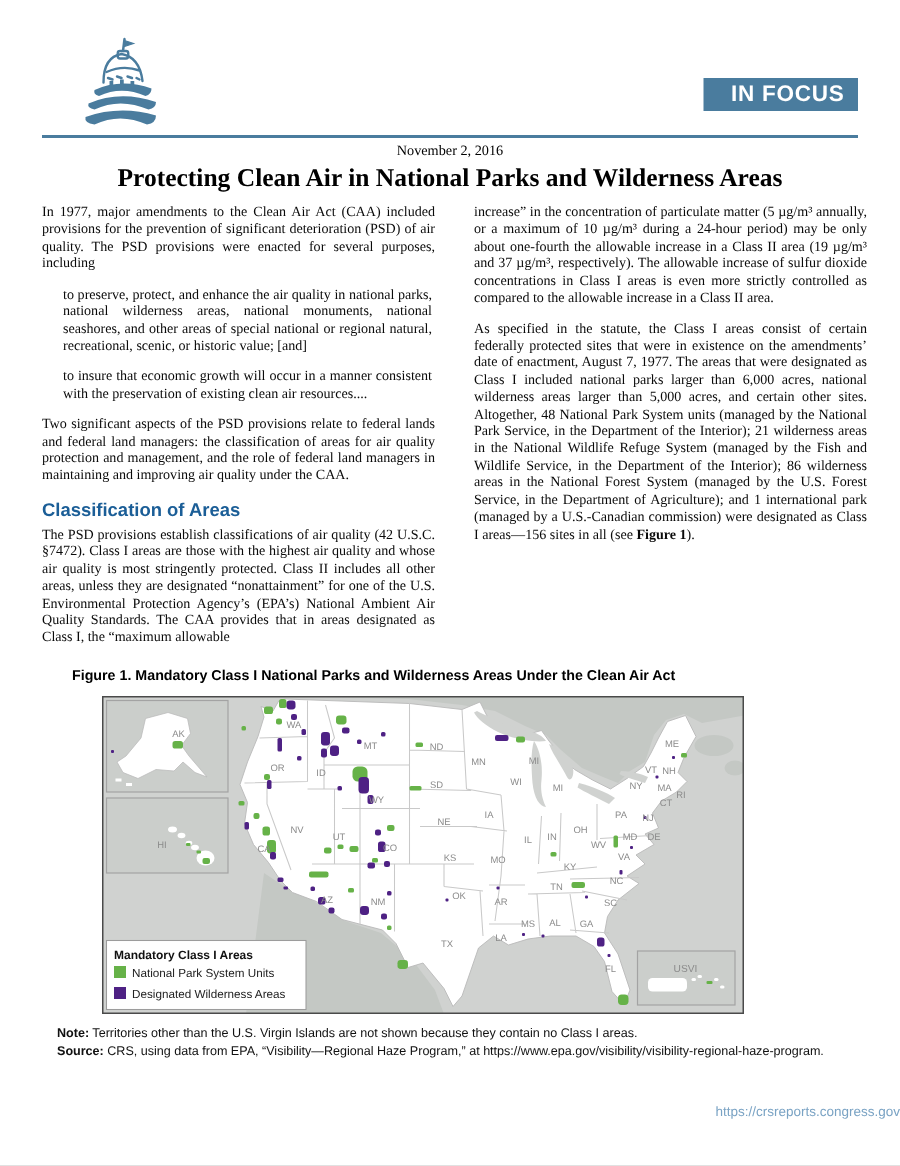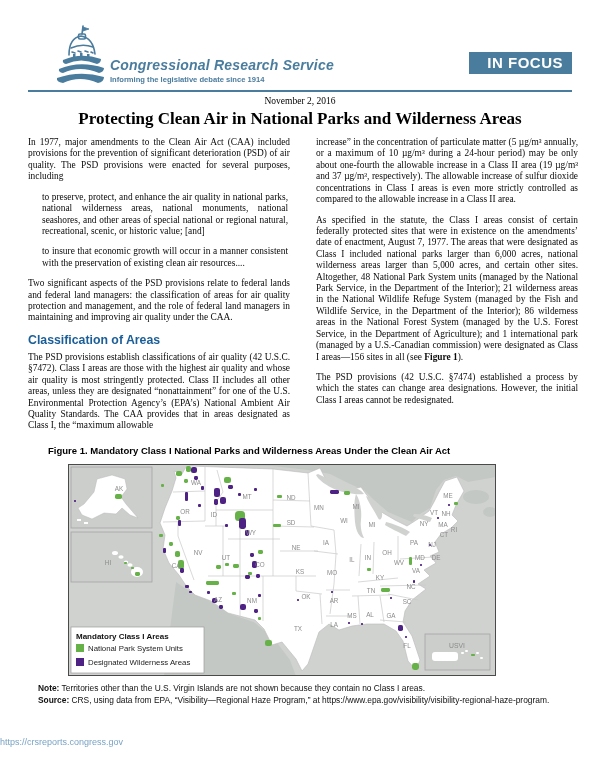--- a/index.html
+++ b/index.html
@@ -38,21 +38,21 @@
   .state-label { font-family:"Liberation Sans", sans-serif; font-size:6.3px; fill:#8b8b8b; text-anchor:middle; }
   .legend-title { font-family:"Liberation Sans", sans-serif; font-size:8px; font-weight:bold; fill:#111; }
   .legend-item  { font-family:"Liberation Sans", sans-serif; font-size:7.8px; fill:#222; }
   .inset-label  { font-family:"Liberation Sans", sans-serif; font-size:6.8px; fill:#8b8b8b; text-anchor:middle; }
 
   .fig-notes { margin:6px 0 0 38px; width:520px; font-family:"Liberation Sans", sans-serif;
                font-size:8.4px; line-height:1.45; color:#111; }
   .fig-notes b { font-weight:bold; }
 
   
-  .footer { position:absolute; left:0; right:0; bottom:28px; text-align:left; }
+  .footer { position:absolute; left:0; right:0; bottom:28px; text-align:right; }
   .footer a { font-family:"Liberation Sans", sans-serif; font-size:9px; color:#7aa3c4; text-decoration:none; }
 </style>
 </head>
 <body>
 
 <div class="page">
 
   <div class="header">
     <div class="logo-row">
       <svg class="dome" viewBox="0 0 50 62">
@@ -69,45 +69,40 @@
         </g>
         <g fill="#4a7c9e">
           <path d="M8,36 Q26,28 46,35 Q46,39 42,40 Q26,33 11,40 Q7,39 8,36 Z"></path>
           <path d="M4,45 Q25,36 49,44 Q49,48 44,49 Q25,41 8,49 Q3,48 4,45 Z"></path>
           <path d="M2,54 Q25,46 49,53 Q49,58 43,59 Q25,51 8,59 Q1,58 2,54 Z"></path>
           <rect x="18" y="30" width="2.5" height="4"></rect>
             <rect x="25" y="29" width="2.5" height="4"></rect>
           <rect x="32" y="30" width="2.5" height="4"></rect>
         </g>
       </svg>
-      <div class="logo-text">
-        <div class="org-name">Congressional Research Service</div>
-        <div class="tagline">Informing the legislative debate since 1914</div>
-      </div>
       <div class="badge">IN FOCUS</div>
     </div>
     <hr class="rule">
     <div class="date-line">November 2, 2016</div>
   </div>
 
   <h1 class="doc-title">Protecting Clean Air in National Parks and Wilderness Areas</h1>
 
   <div class="columns">
     <div class="col">
       <p>In 1977, major amendments to the Clean Air Act (CAA) included provisions for the prevention of significant deterioration (PSD) of air quality. The PSD provisions were enacted for several purposes, including</p>
       <p class="quote">to preserve, protect, and enhance the air quality in national parks, national wilderness areas, national monuments, national seashores, and other areas of special national or regional natural, recreational, scenic, or historic value; [and]</p>
       <p class="quote">to insure that economic growth will occur in a manner consistent with the preservation of existing clean air resources....</p>
       <p>Two significant aspects of the PSD provisions relate to federal lands and federal land managers: the classification of areas for air quality protection and management, and the role of federal land managers in maintaining and improving air quality under the CAA.</p>
       <h2 class="section-heading">Classification of Areas</h2>
       <p>The PSD provisions establish classifications of air quality (42 U.S.C. §7472). Class I areas are those with the highest air quality and whose air quality is most stringently protected. Class II includes all other areas, unless they are designated “nonattainment” for one of the U.S. Environmental Protection Agency’s (EPA’s) National Ambient Air Quality Standards. The CAA provides that in areas designated as Class I, the “maximum allowable</p>
     </div>
     <div class="col">
       <p>increase” in the concentration of particulate matter (5 µg/m³ annually, or a maximum of 10 µg/m³ during a 24-hour period) may be only about one-fourth the allowable increase in a Class II area (19 µg/m³ and 37 µg/m³, respectively). The allowable increase of sulfur dioxide concentrations in Class I areas is even more strictly controlled as compared to the allowable increase in a Class II area.</p>
       <p><span>As specified in the statute, the Class I areas consist of certain federally protected sites that were in existence on the amendments’ date of enactment, August 7, 1977. The areas that were designated as Class I included national parks larger than 6,000 acres, national wilderness areas larger than 5,000 acres, and certain other sites. Altogether, 48 National Park System units (managed by the National Park Service, in the Department of the Interior); 21 wilderness areas in the National Wildlife Refuge System (managed by the Fish and Wildlife Service, in the Department of the Interior); 86 wilderness areas in the National Forest System (managed by the U.S. Forest Service, in the Department of Agriculture); and 1 international park (managed by a U.S.-Canadian commission) were designated as Class I areas—156 sites in all (see </span><b>Figure 1</b><span>).</span></p>
-      <p>The PSD provisions (42 U.S.C. §7474) established a process by which the states can change area designations. However, the initial Class I areas cannot be redesignated.</p>
     </div>
   </div>
 
   <div class="figure-title">Figure 1. Mandatory Class I National Parks and Wilderness Areas Under the Clean Air Act</div>
 
   <div class="map-wrap">
     <svg class="usmap" viewBox="0 0 428 212" width="428" height="212">
 
       <rect x="0" y="0" width="428" height="212" fill="#d0d2d0"></rect>
 

